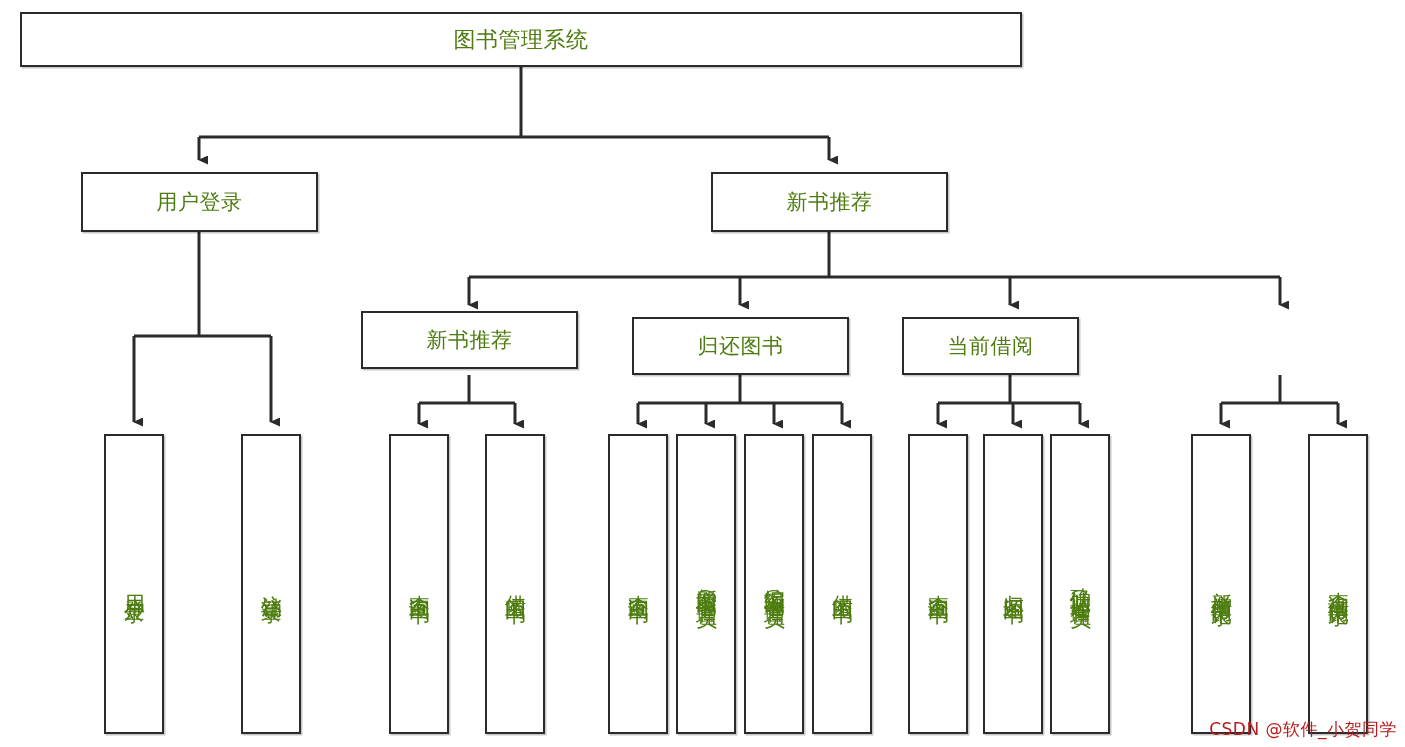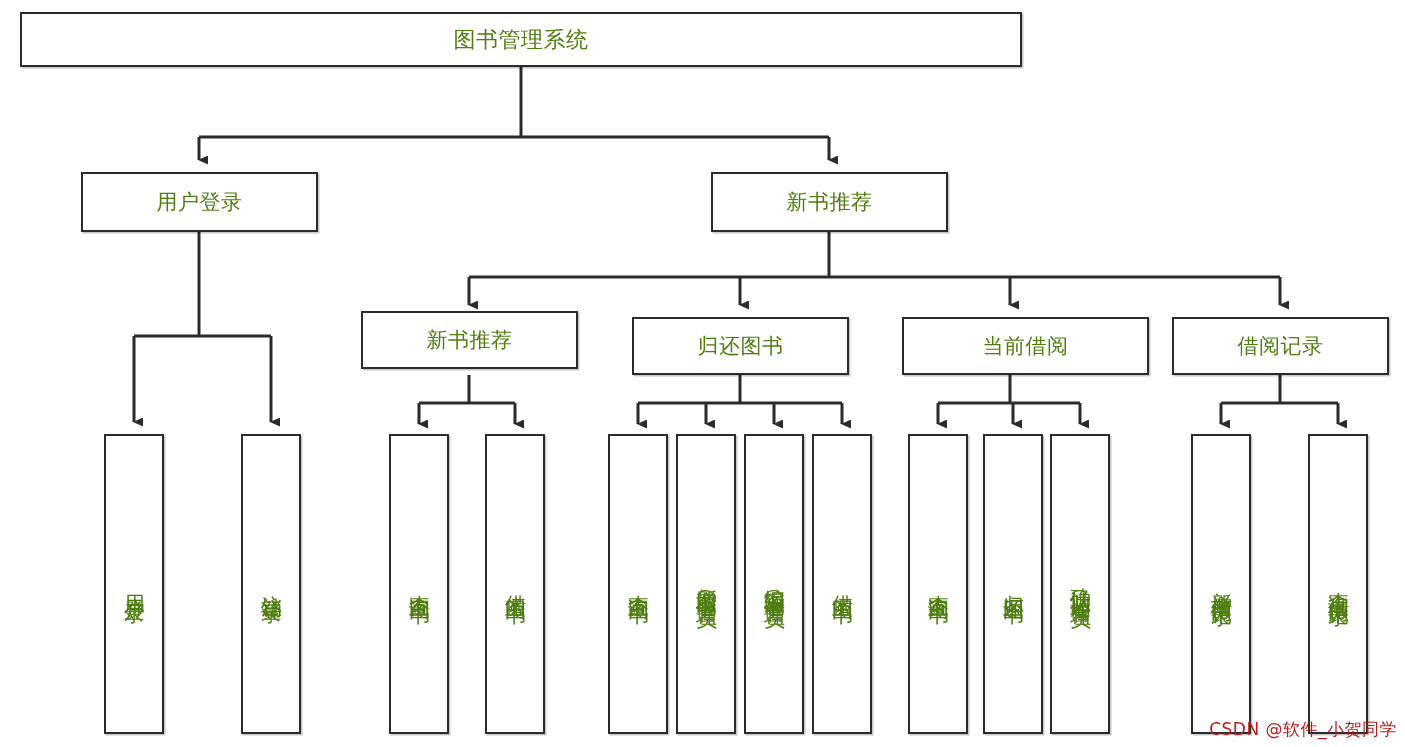--- a/index.html
+++ b/index.html
@@ -139,25 +139,22 @@
   <div class="node horiz" style="left: 711px; top: 172px; width: 237px; height: 60px; border-color: rgb(43, 43, 43); background: rgb(255, 255, 255);">
     <span class="node-label">新书推荐</span>
   </div>
 
   <div class="node horiz" style="left: 361px; top: 311px; width: 217px; height: 58px; border-color: rgb(43, 43, 43); background: rgb(255, 255, 255);">
     <span class="node-label">新书推荐</span>
   </div>
   <div class="node horiz" style="left: 632px; top: 317px; width: 217px; height: 58px; border-color: rgb(43, 43, 43); background: rgb(255, 255, 255);">
     <span class="node-label">归还图书</span>
   </div>
-  <div class="node horiz" style="left: 902px; top: 317px; width: 247px; height: 58px; border-color: rgb(43, 43, 43); background: rgb(255, 255, 255);">
+  <div class="node horiz" style="left: 902px; top: 317px; width: 177px; height: 58px; border-color: rgb(43, 43, 43); background: rgb(255, 255, 255);">
     <span class="node-label">当前借阅</span>
-  </div>
-  <div class="node horiz" style="left: 1172px; top: 317px; width: 217px; height: 58px; border-color: rgb(43, 43, 43); background: rgb(255, 255, 255);">
-    <span class="node-label">借阅记录</span>
   </div>
 
   <div class="node vert" style="left: 104px; top: 434px; width: 60px; height: 300px; border-color: rgb(43, 43, 43); background: rgb(255, 255, 255);">
     <span class="node-label">用户登录</span>
   </div>
   <div class="node vert" style="left: 241px; top: 434px; width: 60px; height: 300px; border-color: rgb(43, 43, 43); background: rgb(255, 255, 255);">
     <span class="node-label">注销登录</span>
   </div>
   <div class="node vert" style="left: 389px; top: 434px; width: 60px; height: 300px; border-color: rgb(43, 43, 43); background: rgb(255, 255, 255);">
     <span class="node-label">查询图书</span>

